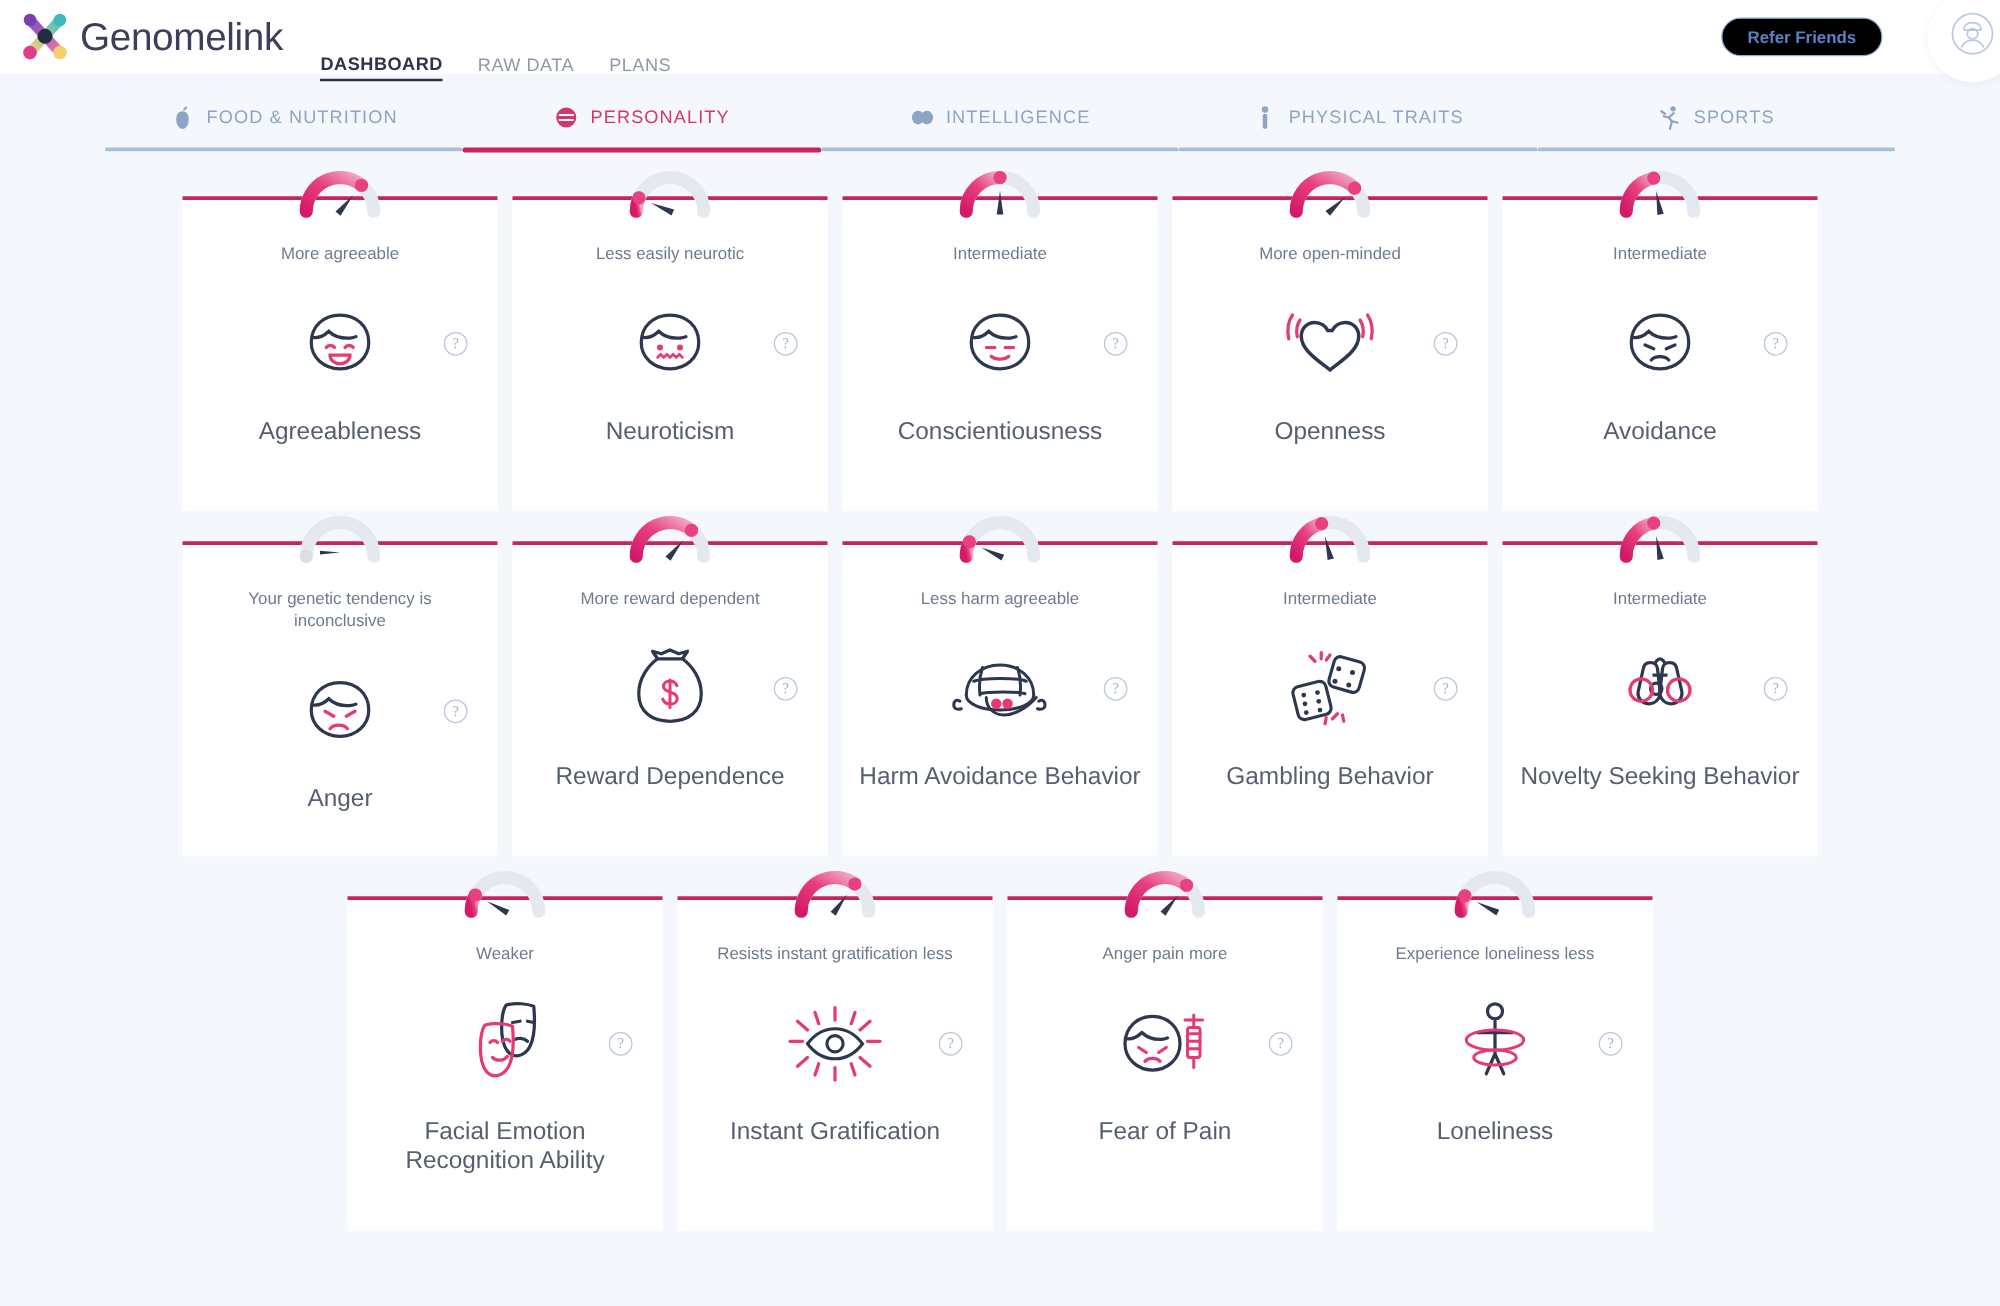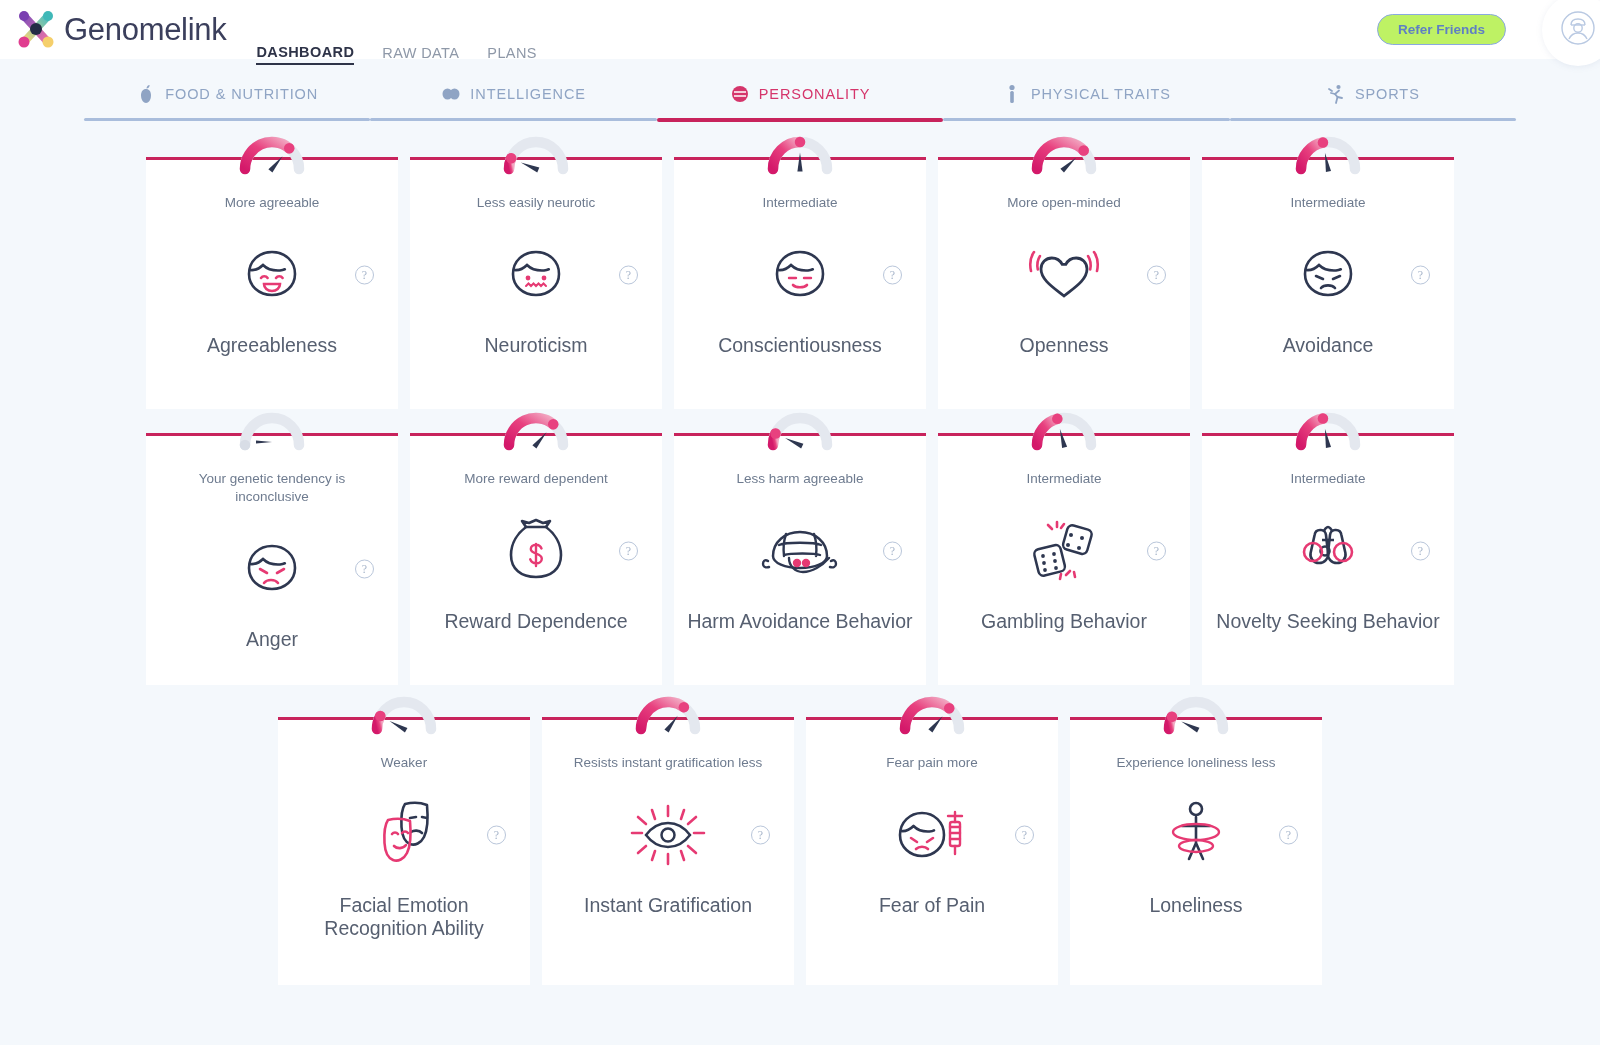--- a/index.html
+++ b/index.html
@@ -41,21 +41,21 @@
     font-weight: bold;
     border-bottom: 2px solid #2e3348;
   }
   .header-right {
     position: absolute; right: 0; top: 0; height: 59px;
     display: flex; align-items: center;
   }
   .refer-btn {
     border: 1.5px solid #8aa9e0;
     color: #5f7fc4;
-    background: #bef264;
+    background: #000000;
     border-radius: 16px;
     font-size: 13.5px;
     font-weight: bold;
     padding: 7px 20px;
     cursor: pointer;
     font-family: "Liberation Sans", sans-serif;
   }
   .avatar-btn {
     width: 72px; height: 72px;
     border-radius: 50%;
@@ -236,42 +236,42 @@
         <svg class="tab-icon" viewBox="0 0 20 22" fill="#8fa4c4">
           <path d="M10 6c-3 0-5 2.2-5 6.5C5 17 7.5 20 10 20s5-3 5-7.5C15 8.2 13 6 10 6z"></path>
           <path d="M10.4 5.6c.2-2 1.6-3.4 3.2-3.6.2 1.9-1.3 3.5-3.2 3.6z"></path>
         </svg>
       </span>
       <span class="tab-label">FOOD &amp; NUTRITION</span>
     </div>
     <div class="tab-underline"></div>
   </div>
 
+  <div class="tab active">
+    <div class="tab-inner">
+      <span>
+        <svg class="tab-icon" viewBox="0 0 20 22" fill="#d5356b">
+          <circle cx="10" cy="11" r="8"></circle>
+          <path d="M4 9h12M4 13h12" stroke="#fff" stroke-width="1.6"></path>
+        </svg>
+      </span>
+      <span class="tab-label">PERSONALITY</span>
+    </div>
+    <div class="tab-underline"></div>
+  </div>
+
   <div class="tab">
     <div class="tab-inner">
       <span>
         <svg class="tab-icon" viewBox="0 0 20 22" fill="#8fa4c4">
           <ellipse cx="6.5" cy="11" rx="5" ry="5.5"></ellipse>
           <ellipse cx="13.5" cy="11" rx="5" ry="5.5"></ellipse>
         </svg>
       </span>
       <span class="tab-label">INTELLIGENCE</span>
-    </div>
-    <div class="tab-underline"></div>
-  </div>
-
-  <div class="tab active">
-    <div class="tab-inner">
-      <span>
-        <svg class="tab-icon" viewBox="0 0 20 22" fill="#d5356b">
-          <circle cx="10" cy="11" r="8"></circle>
-          <path d="M4 9h12M4 13h12" stroke="#fff" stroke-width="1.6"></path>
-        </svg>
-      </span>
-      <span class="tab-label">PERSONALITY</span>
     </div>
     <div class="tab-underline"></div>
   </div>
 
   <div class="tab">
     <div class="tab-inner">
       <span>
         <svg class="tab-icon" viewBox="0 0 20 22" fill="#8fa4c4">
           <circle cx="10" cy="4.5" r="2.6"></circle>
           <rect x="8.2" y="8" width="3.6" height="12" rx="1.6"></rect>
@@ -666,21 +666,21 @@
         <stop offset="0.55" stop-color="#e8417f"></stop>
         <stop offset="1" stop-color="#f2a8c2"></stop>
       </linearGradient>
     </defs>
     <path d="M16 40 A 27 27 0 0 1 70 40" fill="none" stroke="#e4e8ef" stroke-width="10.5" stroke-linecap="round"></path>
     <path d="M16 40 A 27 27 0 0 1 60.21 19.20" fill="none" stroke="url(#gg6984)" stroke-width="10.5" stroke-linecap="round"></path>
     <circle cx="60.21" cy="19.20" r="5.25" fill="#e8417f"></circle>
     <path d="M53.52 27.29 L39.40 40.27 L43.41 43.58 Z" fill="#2e3750"></path>
   </svg>
         </div>
-       <div class="verdict">Fear pain more</div>
+       <div class="verdict">Anger pain more</div>
        <div class="icon-area">
          <span class="trait-icon"><svg width="80" height="70" viewBox="0 0 80 70" fill="none" stroke="#2e3750" stroke-width="2.6" stroke-linecap="round" stroke-linejoin="round">
       <path d="M8 37c0-13 10-22 22-22s22 9 22 22c0 12-10 21-22 21S8 49 8 37z"></path>
       <path d="M9 33c4 .5 8.5-1 12.5-5 4 4 8.5 6 16 5.5 2-.2 3.5-.6 4.5-1.2"></path>
       <path d="M19 40l6 4M41 40l-6 4" stroke="#e63a73"></path>
       <path d="M24 51c3-3 9-3 12 0" stroke="#e63a73"></path>
       <g stroke="#e63a73" stroke-width="2.4">
         <rect x="58" y="24" width="10" height="24" rx="2"></rect>
         <path d="M63 14v10M58 29h10M58 35h10M58 41h10M63 48v8"></path>
         <path d="M56 18h14"></path>

